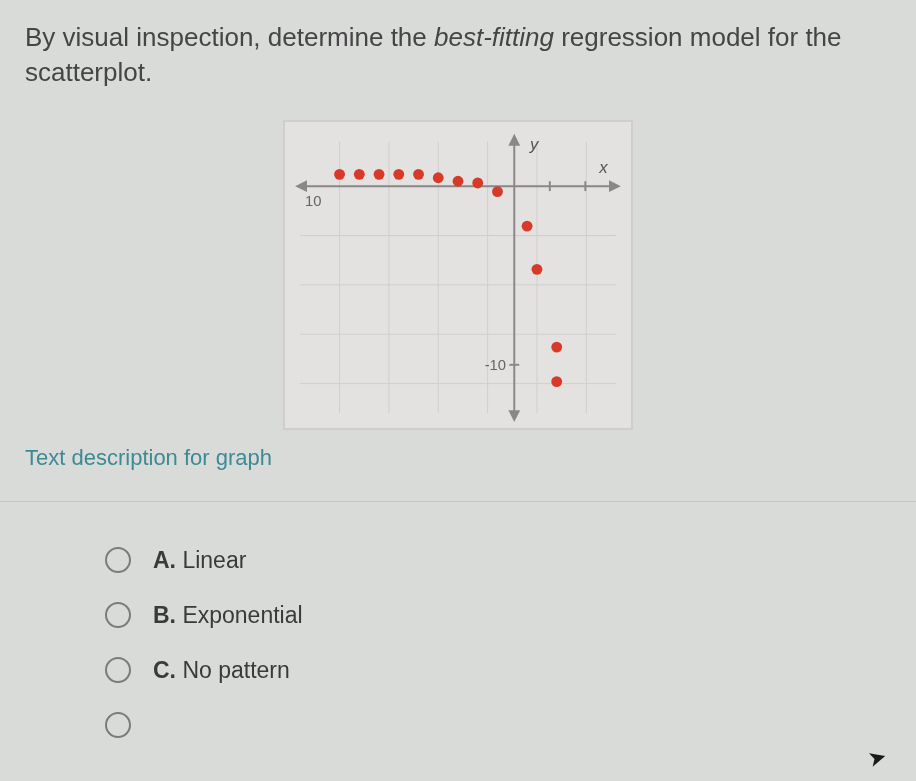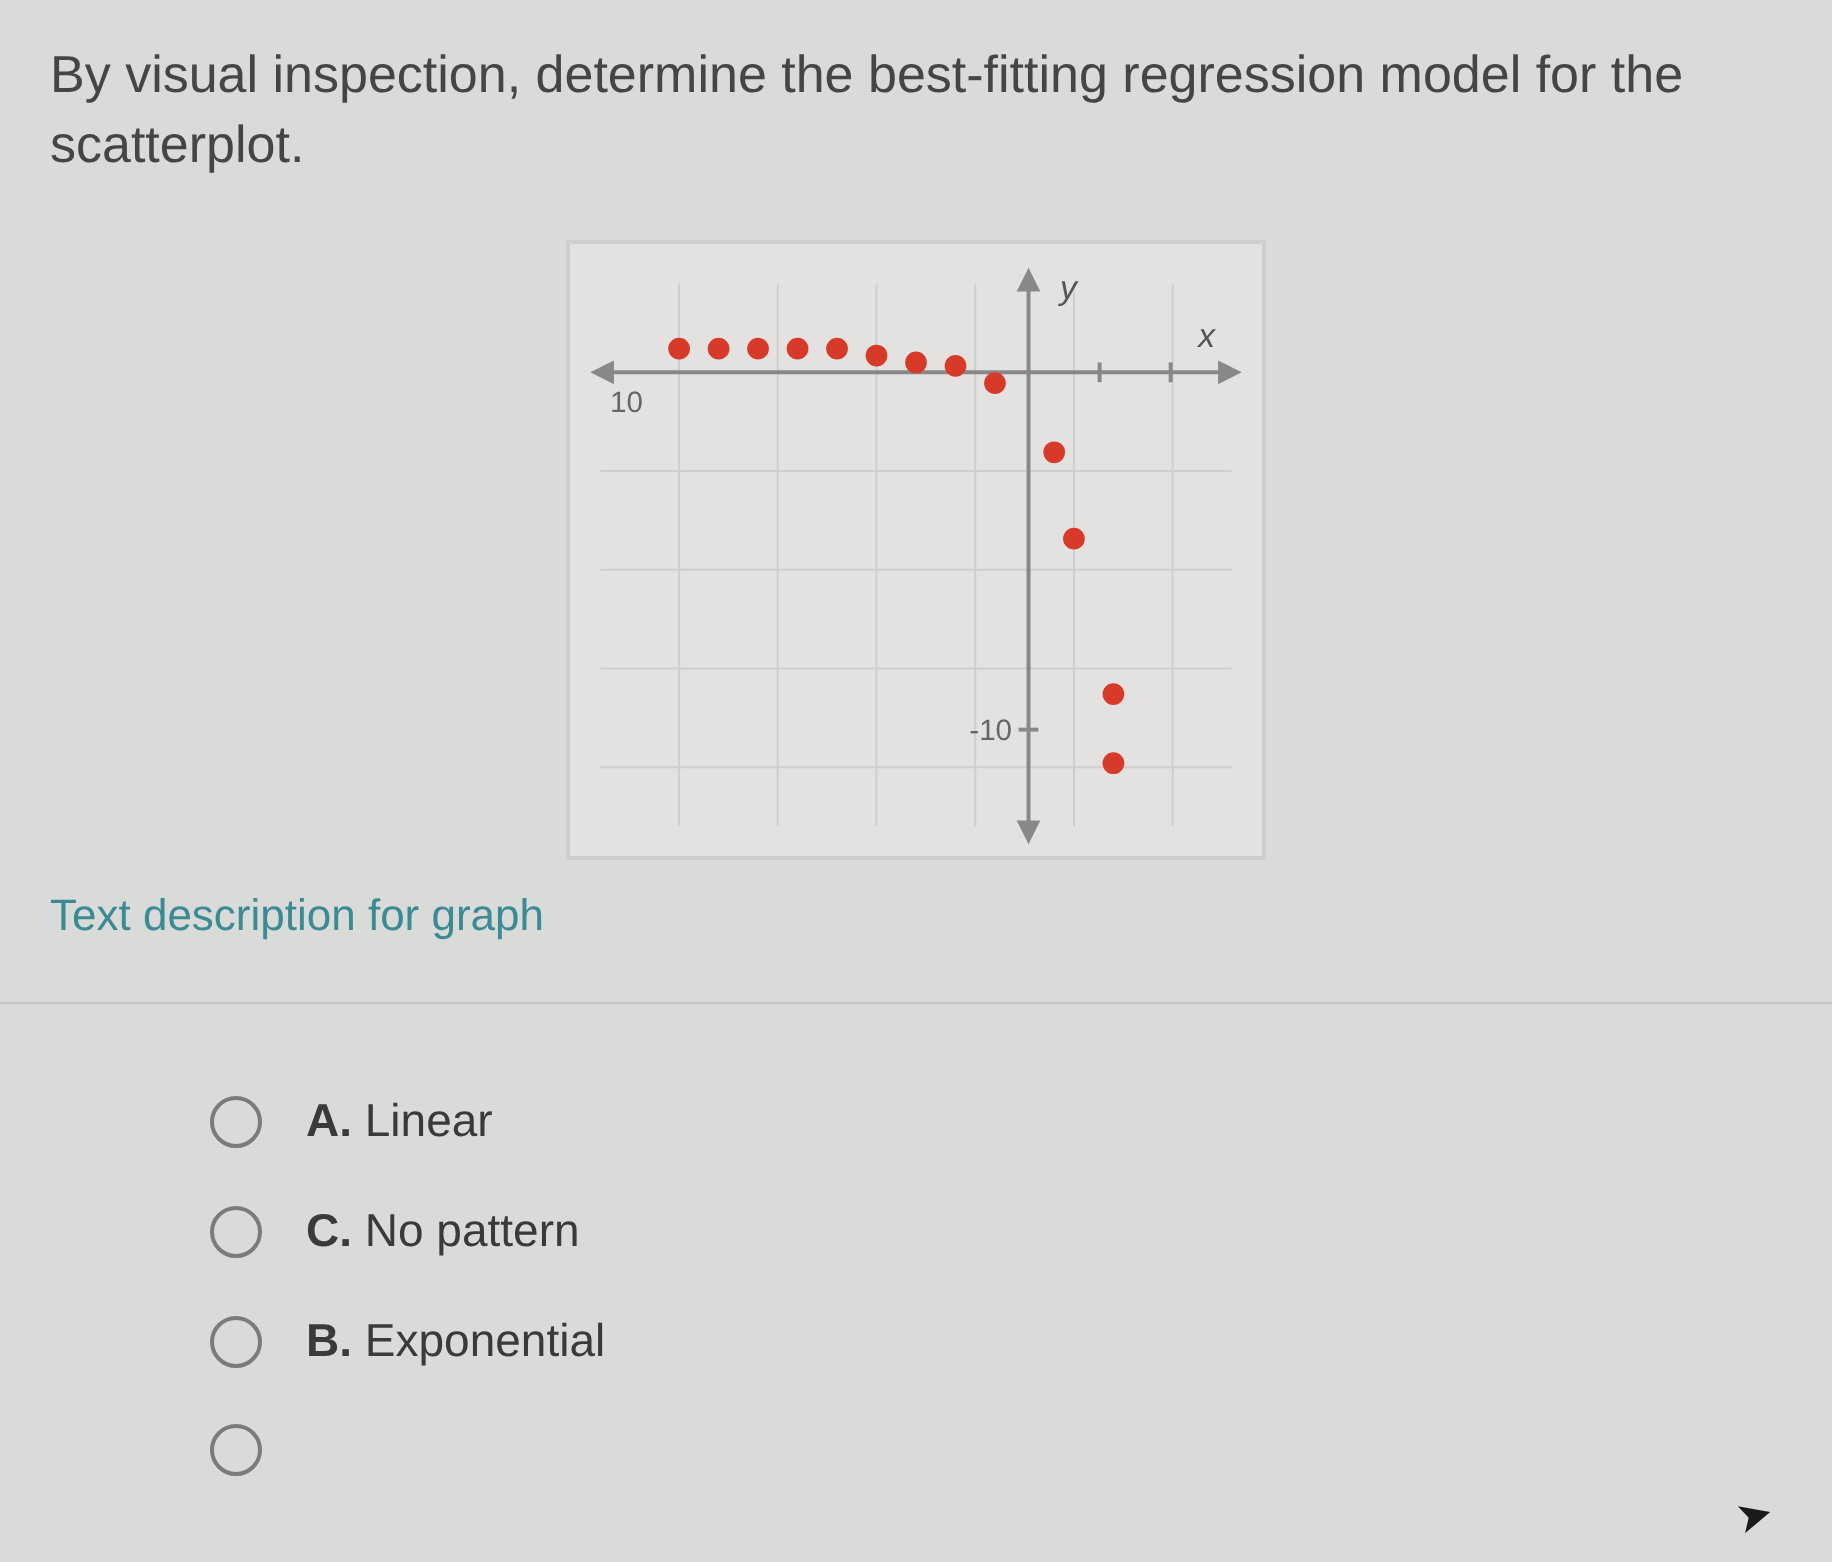--- a/index.html
+++ b/index.html
@@ -11,21 +11,21 @@
       padding: 20px 25px;
       color: #3a3a3a;
       position: relative;
     }
     .question-text {
       font-size: 26px;
       line-height: 1.35;
       color: #454545;
       margin-bottom: 30px;
     }
-    .question-text .italic { }
+    .question-text .italic { font-style: italic; }
     .chart-area {
       width: 350px;
       height: 310px;
       margin: 0 auto 15px auto;
       background: #e4e2e1;
       border: 2px solid #cfcecc;
       position: relative;
     }
     .chart-svg {
       position: absolute;
@@ -42,21 +42,21 @@
     }
     .divider {
       border-top: 1px solid #c4c6c4;
       margin: 10px -25px 45px -25px;
     }
     .options {
       padding-left: 80px;
     }
     .option {
       display: flex;
-      align-items: flex-end;
+      align-items: flex-start;
       margin-bottom: 28px;
       cursor: pointer;
     }
     .radio {
       width: 26px;
       height: 26px;
       border: 2px solid #7b7b7b;
       border-radius: 50%;
       margin-right: 22px;
       flex-shrink: 0;
@@ -146,24 +146,24 @@
 
 <div class="divider"></div>
 
 <div class="options">
   <div class="option">
     <div class="radio"></div>
     <div class="opt-label"><span class="letter">A.</span> <span>Linear</span></div>
   </div>
   <div class="option">
     <div class="radio"></div>
-    <div class="opt-label"><span class="letter">C.</span> <span>No pattern</span></div>
+    <div class="opt-label"><span class="letter">B.</span> <span>Exponential</span></div>
   </div>
   <div class="option">
     <div class="radio"></div>
-    <div class="opt-label"><span class="letter">B.</span> <span>Exponential</span></div>
+    <div class="opt-label"><span class="letter">C.</span> <span>No pattern</span></div>
   </div>
   <div class="option">
     <div class="radio"></div>
   </div>
 </div>
 
 <div class="cursor-icon">➤</div>
 
 </body></html>

